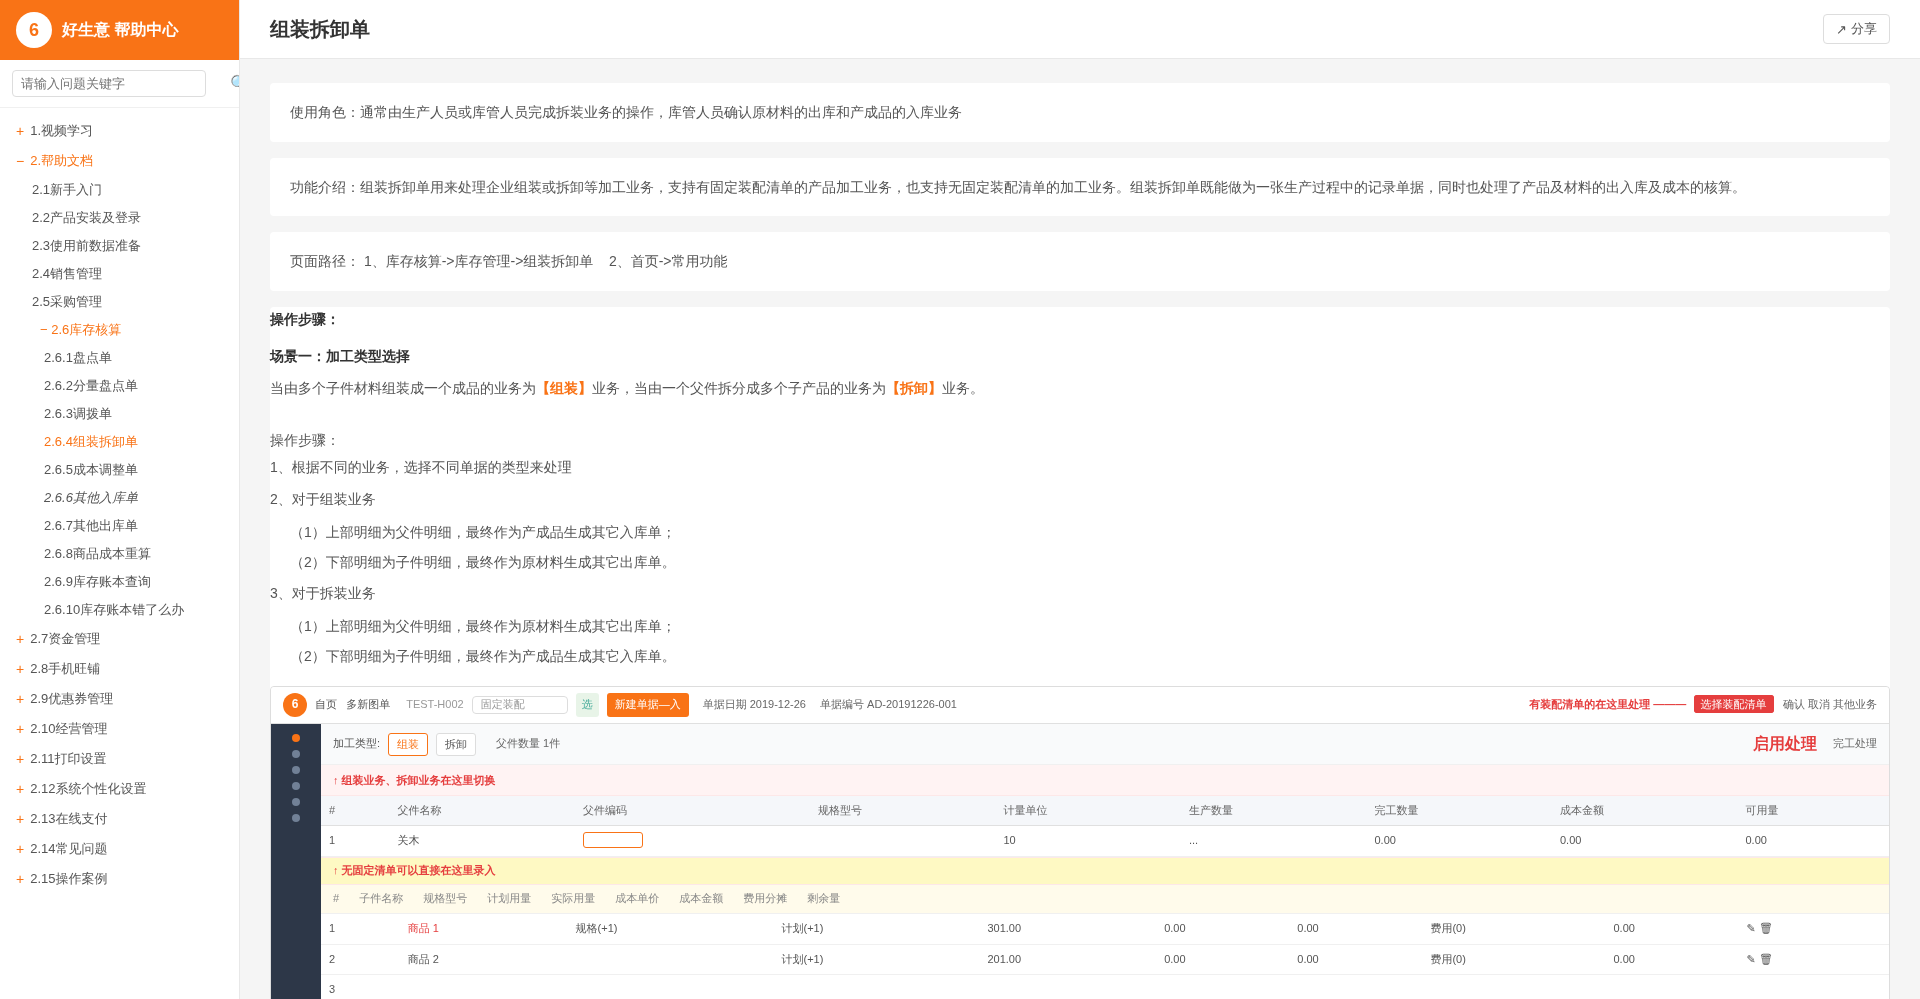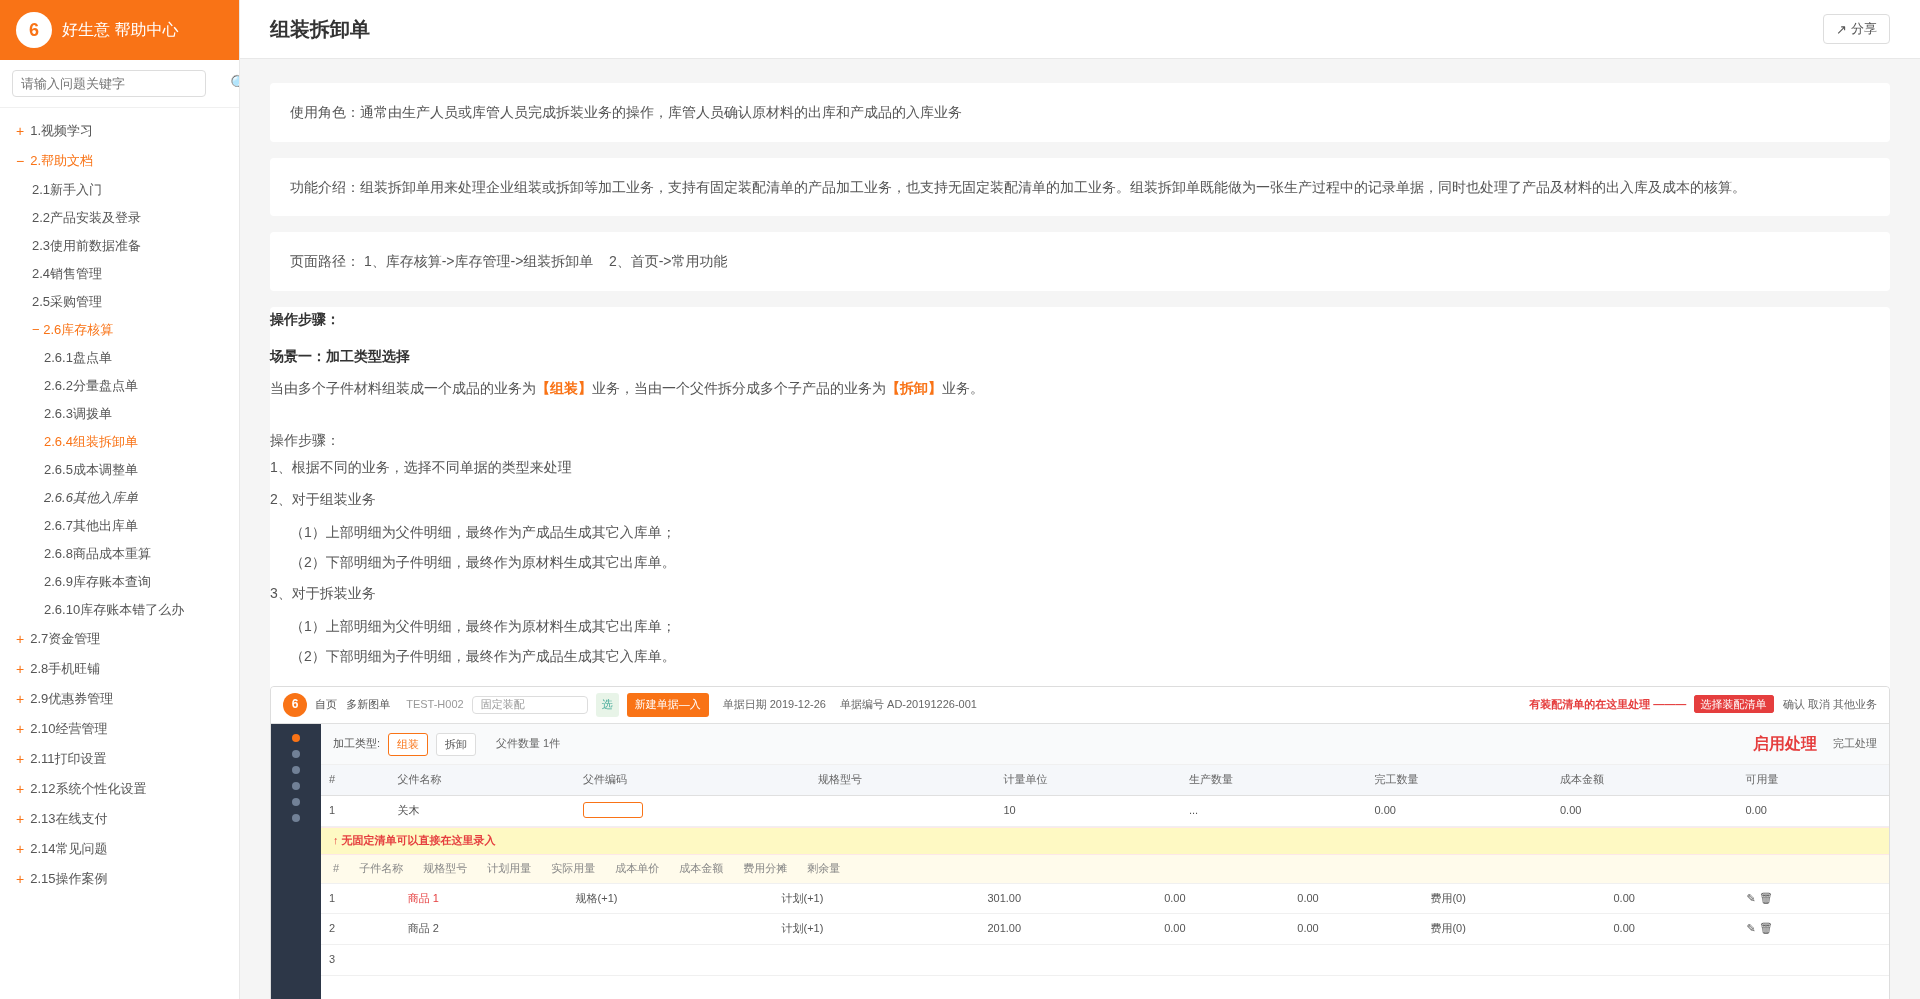--- a/index.html
+++ b/index.html
@@ -24,21 +24,21 @@
       gap: 10px;
       flex-shrink: 0;
     }
     #logo-circle {
       width: 36px; height: 36px;
       background: #fff;
       border-radius: 50%;
       display: flex; align-items: center; justify-content: center;
       color: #f97316; font-weight: bold; font-size: 18px;
     }
-    #sidebar-title { color: #fff; font-size: 16px; font-weight: normal; }
+    #sidebar-title { color: #fff; font-size: 16px; font-weight: bold; }
     #search-box {
       padding: 10px 12px;
       border-bottom: 1px solid #f0f0f0;
       flex-shrink: 0;
       display: flex; align-items: center; gap: 24px;
     }
     #search-input {
       flex: 1;
       border: 1px solid #ddd;
       border-radius: 4px;
@@ -64,21 +64,21 @@
     }
     .nav-section .plus { color: #f97316; font-size: 14px; }
     .nav-section .minus { color: #f97316; font-size: 14px; }
     .nav-section.active { color: #f97316; }
     .nav-sub {
       padding: 5px 16px 5px 32px;
       cursor: pointer;
       font-size: 13px;
       color: #555;
     }
-    .nav-sub.active { color: #f97316; }
+    .nav-sub.active { color: #f97316; margin-left: 8px; }
     .nav-sub.current { color: #f97316; font-weight: 500; }
 
     
     #main {
       flex: 1;
       display: flex;
       flex-direction: column;
       overflow: hidden;
       background: #f5f5f5;
     }
@@ -140,21 +140,21 @@
       display: flex; align-items: center; gap: 8px;
       font-size: 12px; color: #666;
     }
     .app-topbar-logo {
       width: 24px; height: 24px; background: #f97316; border-radius: 50%;
       display:flex; align-items:center; justify-content:center;
       color:#fff; font-weight:bold; font-size:12px;
     }
     .app-topbar-input {
       border: 1px solid #ddd; border-radius: 4px; padding: 2px 8px;
-      font-size: 11px; width: 116px; color: #999;
+      font-size: 11px; width: 96px; color: #999;
     }
     .app-topbar-tag {
       background: #e8f4e8; color: #4a9; padding: 2px 6px;
       border-radius: 3px; font-size: 11px;
     }
     .app-topbar-orange {
       background: #f97316; color: #fff; padding: 2px 8px;
       border-radius: 3px; font-size: 11px;
     }
     .app-content-wrap {
@@ -355,20 +355,23 @@
             <div class="type-selector-row">
               <span style="color:#555;">加工类型:</span>
               <button class="type-selector-btn selected">组装</button>
               <button class="type-selector-btn">拆卸</button>
               <span style="font-size:11px; color:#666; margin-left: 12px;">父件数量 1件</span>
 
               <span style="margin-left:auto; color:#e53e3e; font-size:16px; font-weight:bold;">启用处理</span>
               <span style="font-size:11px; color:#666; margin-left:8px;">完工处理</span>
             </div>
 
+            <div style="padding: 2px 12px; background: #fff3f3; border-bottom: 1px solid #fde8e8;">
+              <span style="color:#e53e3e; font-size:11px; font-weight:bold;">↑ 组装业务、拆卸业务在这里切换</span>
+            </div>
 
             <div style="overflow-x:auto; flex-shrink:0;">
               <table class="inner-table">
                 <thead>
                   <tr>
                     <th>#</th>
                     <th>父件名称</th>
                     <th>父件编码</th>
                     <th>规格型号</th>
                     <th>计量单位</th>

